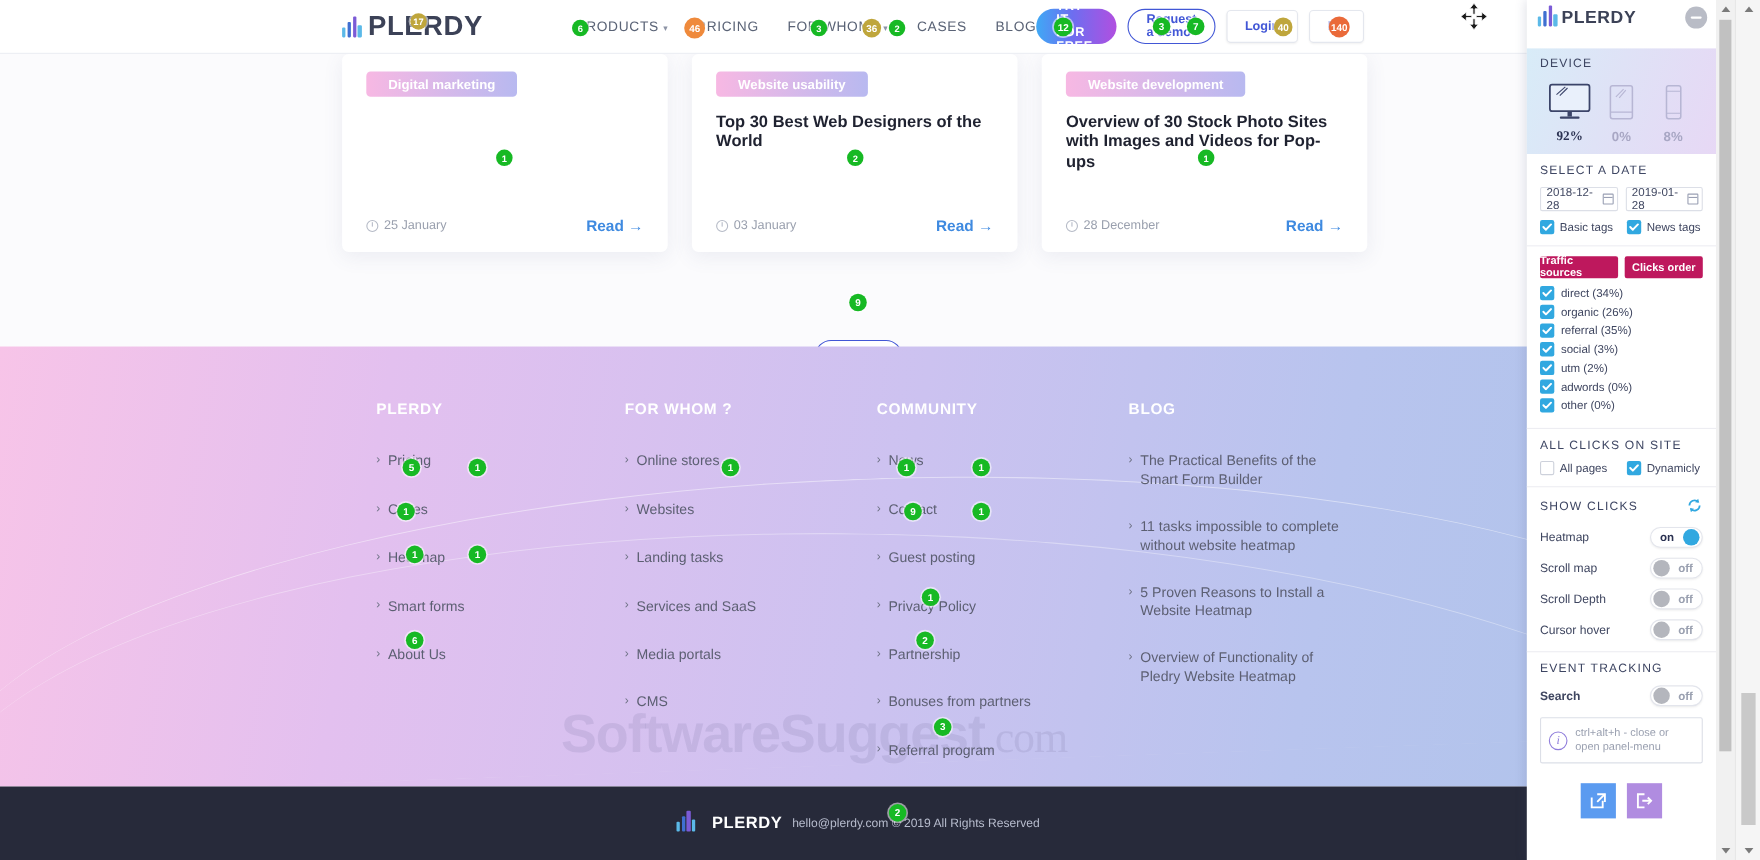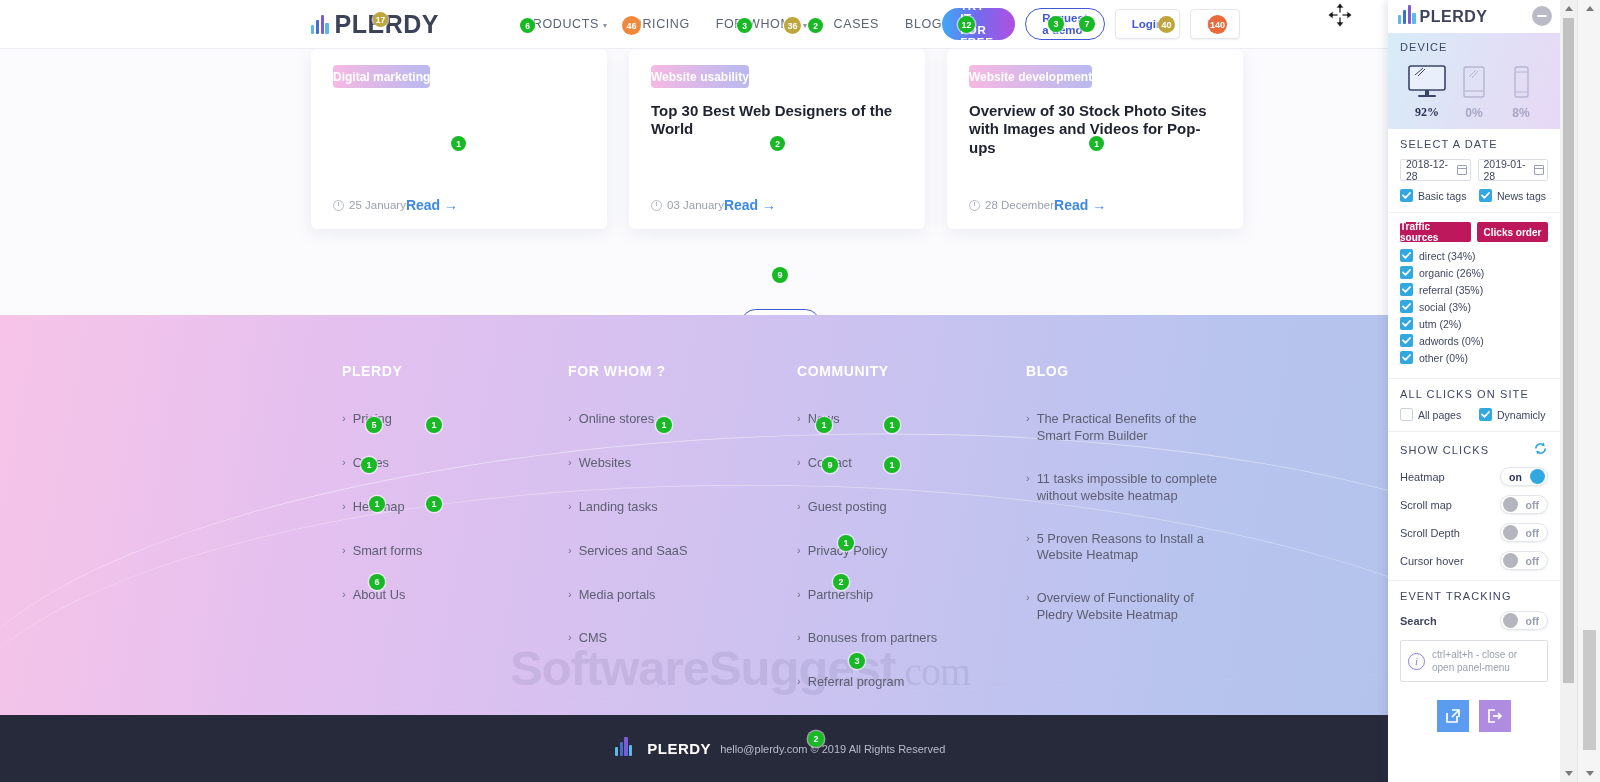--- a/index.html
+++ b/index.html
@@ -80,32 +80,32 @@
     position: absolute; top: 0px; width: 296px; height: 180px;
     background: #fff; border-radius: 6px;
     box-shadow: 0 4px 18px rgba(80,90,130,.09);
     padding: 0 22px;
   }
   .card1 { left: 311px; }
   .card2 { left: 629px; }
   .card3 { left: 947px; }
   .tag {
     position: absolute; top: 16px; left: 22px;
-    height: 23px; padding: 0 0; border-radius: 4px;
+    height: 23px; padding: 0 20px; border-radius: 4px;
     background: linear-gradient(90deg,#f7b8e3 0%,#b8b9f0 100%);
     color: #fff; font-size: 12px; font-weight: bold;
     display: flex; align-items: center;
   }
   .card-title {
     position: absolute; top: 53px; left: 22px; right: 18px;
     font-size: 15px; font-weight: bold; color: #1f2230; line-height: 1.22;
   }
   .card-foot {
     position: absolute; bottom: 16px; left: 22px; right: 22px;
-    display: flex; align-items: center; 
+    display: flex; align-items: center; justify-content: space-between;
   }
   .card-date { font-size: 11.5px; color: #9aa0ae; display: flex; align-items: center; gap: 5px; }
   .clock { width: 11px; height: 11px; border: 1.2px solid #b6bbc7; border-radius: 50%; position: relative; }
   .clock:after { content: ""; position: absolute; left: 4px; top: 1.5px; width: 1px; height: 4px; background: #b6bbc7; }
   .read { font-size: 14px; font-weight: bold; color: #3f8ae0; }
 
   #showmore {
     position: absolute; left: 741px; top: 260px;
     width: 79px; height: 29px; border-radius: 15px;
     border: 1.4px solid #4257d6; background: #fff;
@@ -192,20 +192,21 @@
     position: absolute; right: 8px; top: 6px;
     width: 20px; height: 20px; border-radius: 50%;
     background: #b9bcc6; display: flex; align-items: center; justify-content: center;
     cursor: pointer;
   }
   .p-min i { display: block; width: 10px; height: 2px; background: #fff; border-radius: 1px; }
 
   .p-device {
     background: linear-gradient(110deg,#d8ecf8 0%,#dfe2f6 45%,#e7d8f5 100%);
     padding: 8px 12px 9px 12px;
+    margin-top: 11px;
   }
   .p-label { font-size: 11px; letter-spacing: 1.1px; color: #3e4663; font-weight: normal; }
   .dev-row { display: flex; align-items: flex-end; justify-content: space-between; margin-top: 11px; padding: 0 4px; }
   .dev { text-align: center; width: 46px; }
   .dev svg { display: block; margin: 0 auto; }
   .dev span { display: block; font-size: 12px; font-weight: bold; margin-top: 5px; }
   .dev.active span { color: #2b3252; font-family: Liberation Serif, serif; }
   .dev.dim span { color: #a8a7c4; }
 
   .p-sec { padding: 9px 12px 10px 12px; border-bottom: 1px solid #ededf2; }

